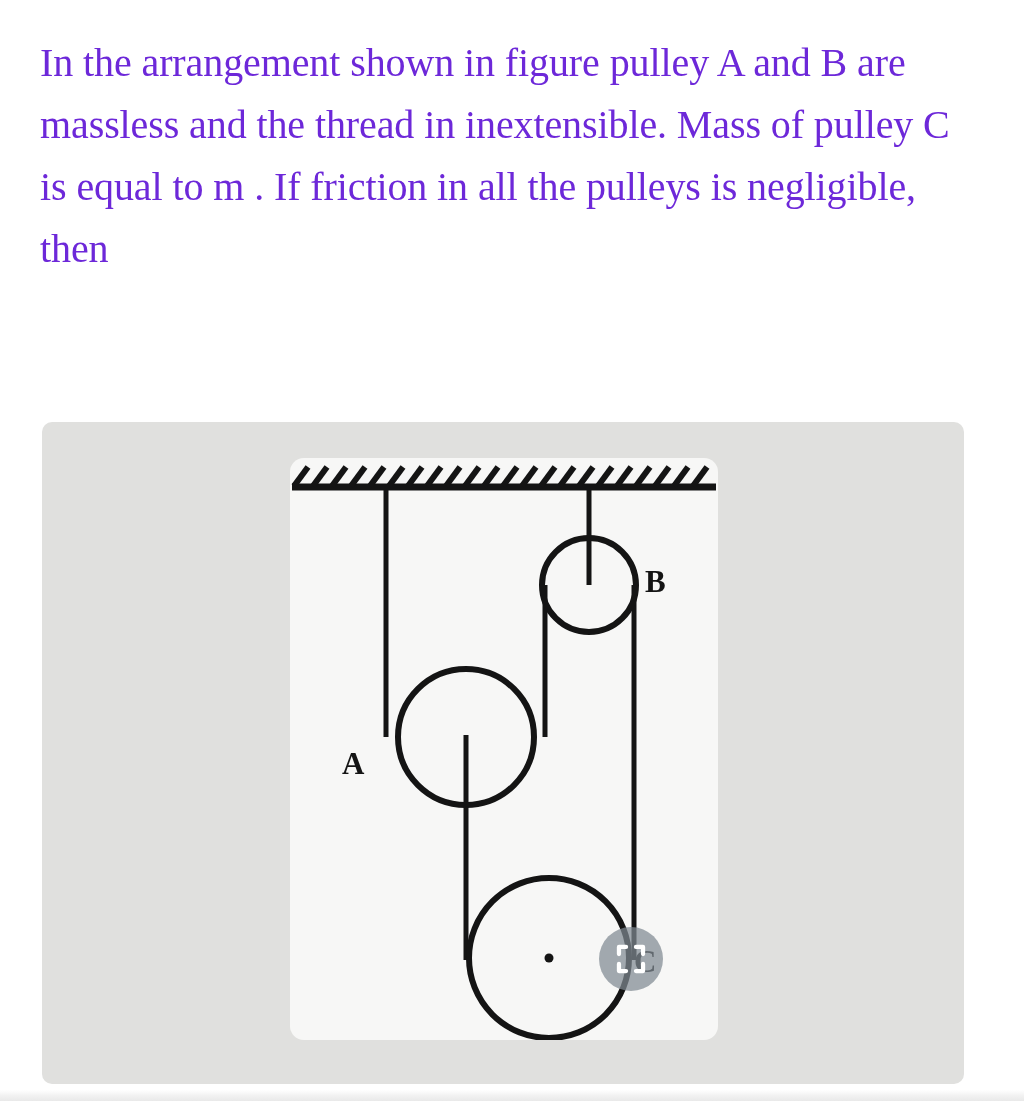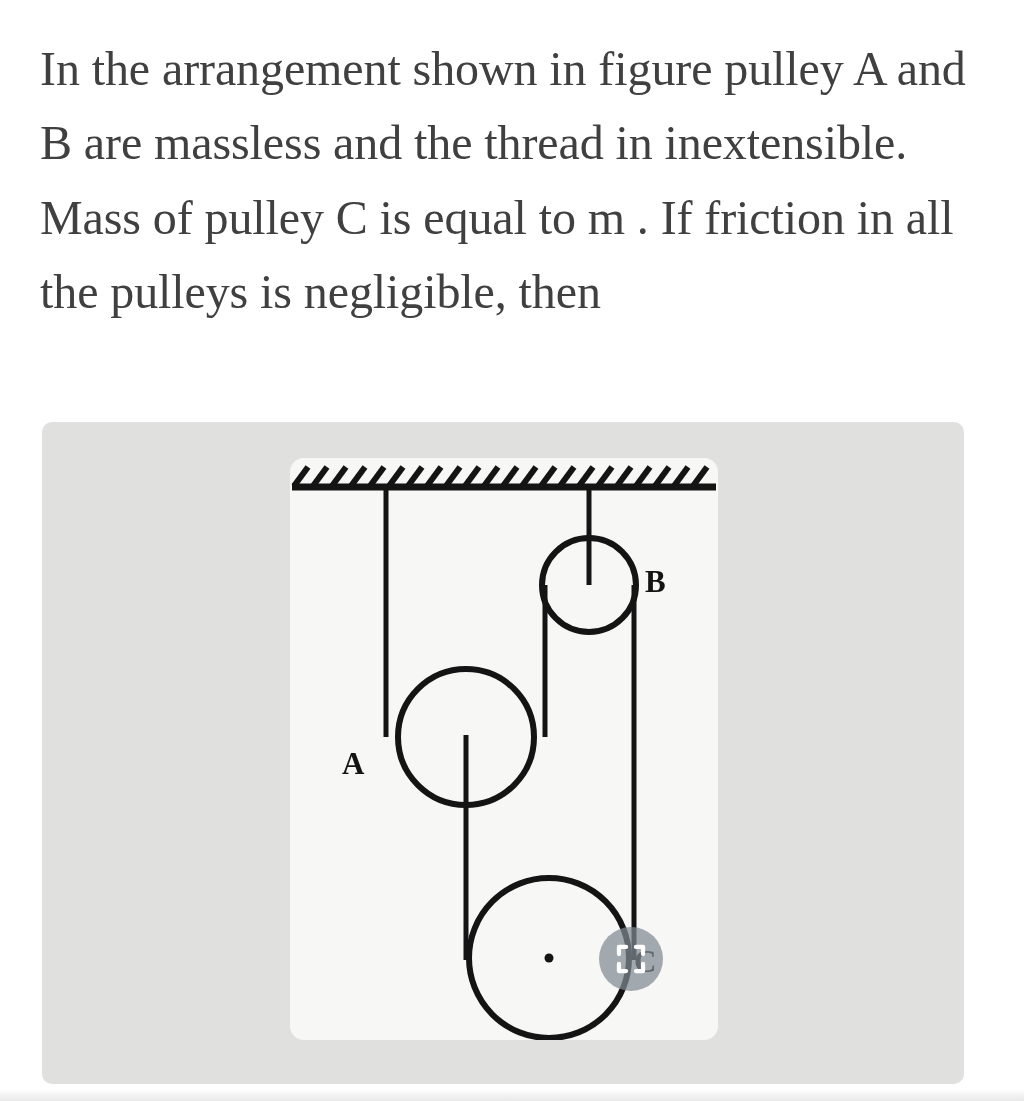--- a/index.html
+++ b/index.html
@@ -15,23 +15,23 @@
     font-family: "Liberation Serif", "DejaVu Serif", serif;
     -webkit-font-smoothing: antialiased;
   }
 
   
   #question-text {
     position: absolute;
     left: 40px;
     top: 32px;
     width: 940px;
-    font-size: 48px;
+    font-size: 40px;
     line-height: 1.55;
-    color: #404040;
+    color: #6d28d9;
     letter-spacing: -0.1px;
     white-space: pre-wrap;
   }
 
   
   #figure-card {
     position: absolute;
     left: 42px;
     top: 422px;
     width: 922px;

